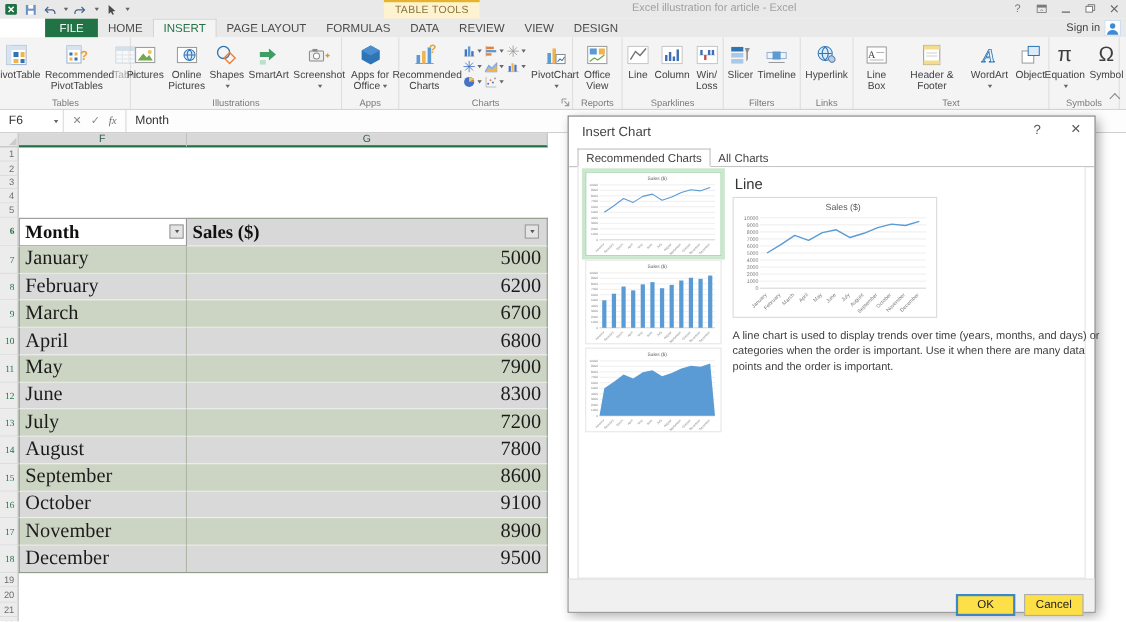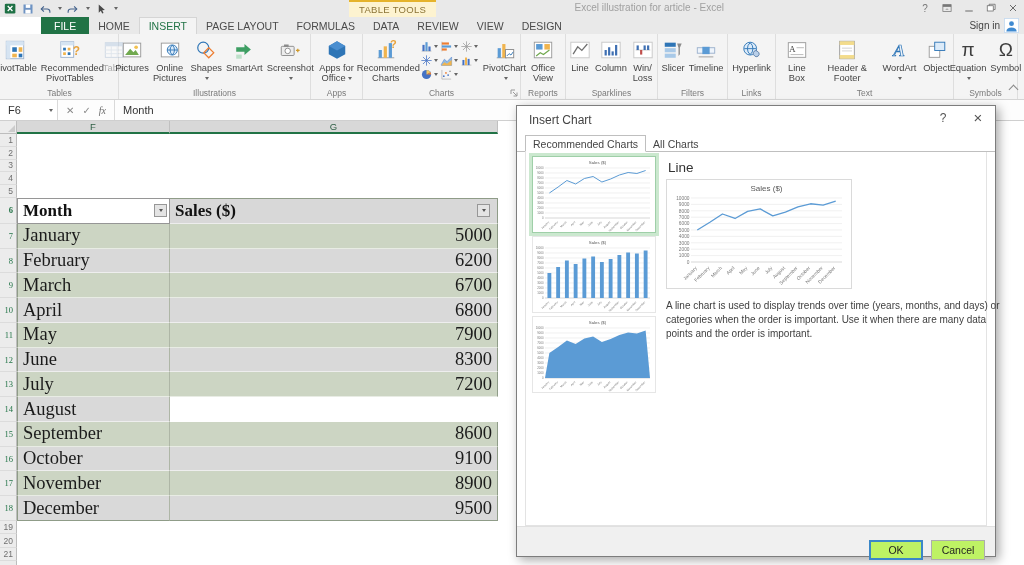--- a/index.html
+++ b/index.html
@@ -86,21 +86,21 @@
   .thumb{width:124px;height:77px;background:#fff;border:1px solid #e6e6e6;position:relative;}
   .thumb.selected{border:1px solid #9fcfa8;outline:3px solid #cbe8cf;}
   .thumb-chart{width:122px;height:75px;}
   .preview{position:absolute;left:140px;top:0;right:4px;bottom:0;}
   .preview-head{font-size:13.5px;color:#333;margin:8px 0 4px 2px;}
   .preview-box{width:186px;height:110px;border:1px solid #dadada;background:#fff;}
   .preview-chart{width:184px;height:108px;margin:0.5px;}
   .desc{margin-top:10px;width:334px;font-size:10px;line-height:1.42;color:#3f3f3f;}
   .dlg-footer{position:absolute;left:0;right:0;bottom:0;height:30px;background:#f0f0f0;border-top:1px solid #e0e0e0;
               display:flex;align-items:center;justify-content:flex-end;gap:8px;padding-right:10px;}
-  .btn{min-width:54px;height:20px;font-size:10.5px;font-family:"Liberation Sans",sans-serif;background:#bef264;border:1px solid #adadad;color:#222;margin-top:16px;}
+  .btn{min-width:54px;height:20px;font-size:10.5px;font-family:"Liberation Sans",sans-serif;background:#fde047;border:1px solid #adadad;color:#222;margin-top:16px;}
   .btn.default{border:2px solid #3b87c8;}
 
   .ticon{line-height:1;}
   svg{display:block;}
 </style>
 </head>
 <body>
 
 <div id="stage">
 
@@ -665,20 +665,21 @@
           <div class="cell cell-sales band-e">8300</div>
         </div>
         <div class="sheet-row table-row">
           <div class="rowhead-cell green">13</div>
           <div class="cell cell-month band-g">July</div>
           <div class="cell cell-sales band-g">7200</div>
         </div>
         <div class="sheet-row table-row">
           <div class="rowhead-cell green">14</div>
           <div class="cell cell-month band-e">August</div>
+          <div class="cell cell-sales band-e">7800</div>
         </div>
         <div class="sheet-row table-row">
           <div class="rowhead-cell green">15</div>
           <div class="cell cell-month band-g">September</div>
           <div class="cell cell-sales band-g">8600</div>
         </div>
         <div class="sheet-row table-row">
           <div class="rowhead-cell green">16</div>
           <div class="cell cell-month band-e">October</div>
           <div class="cell cell-sales band-e">9100</div>

